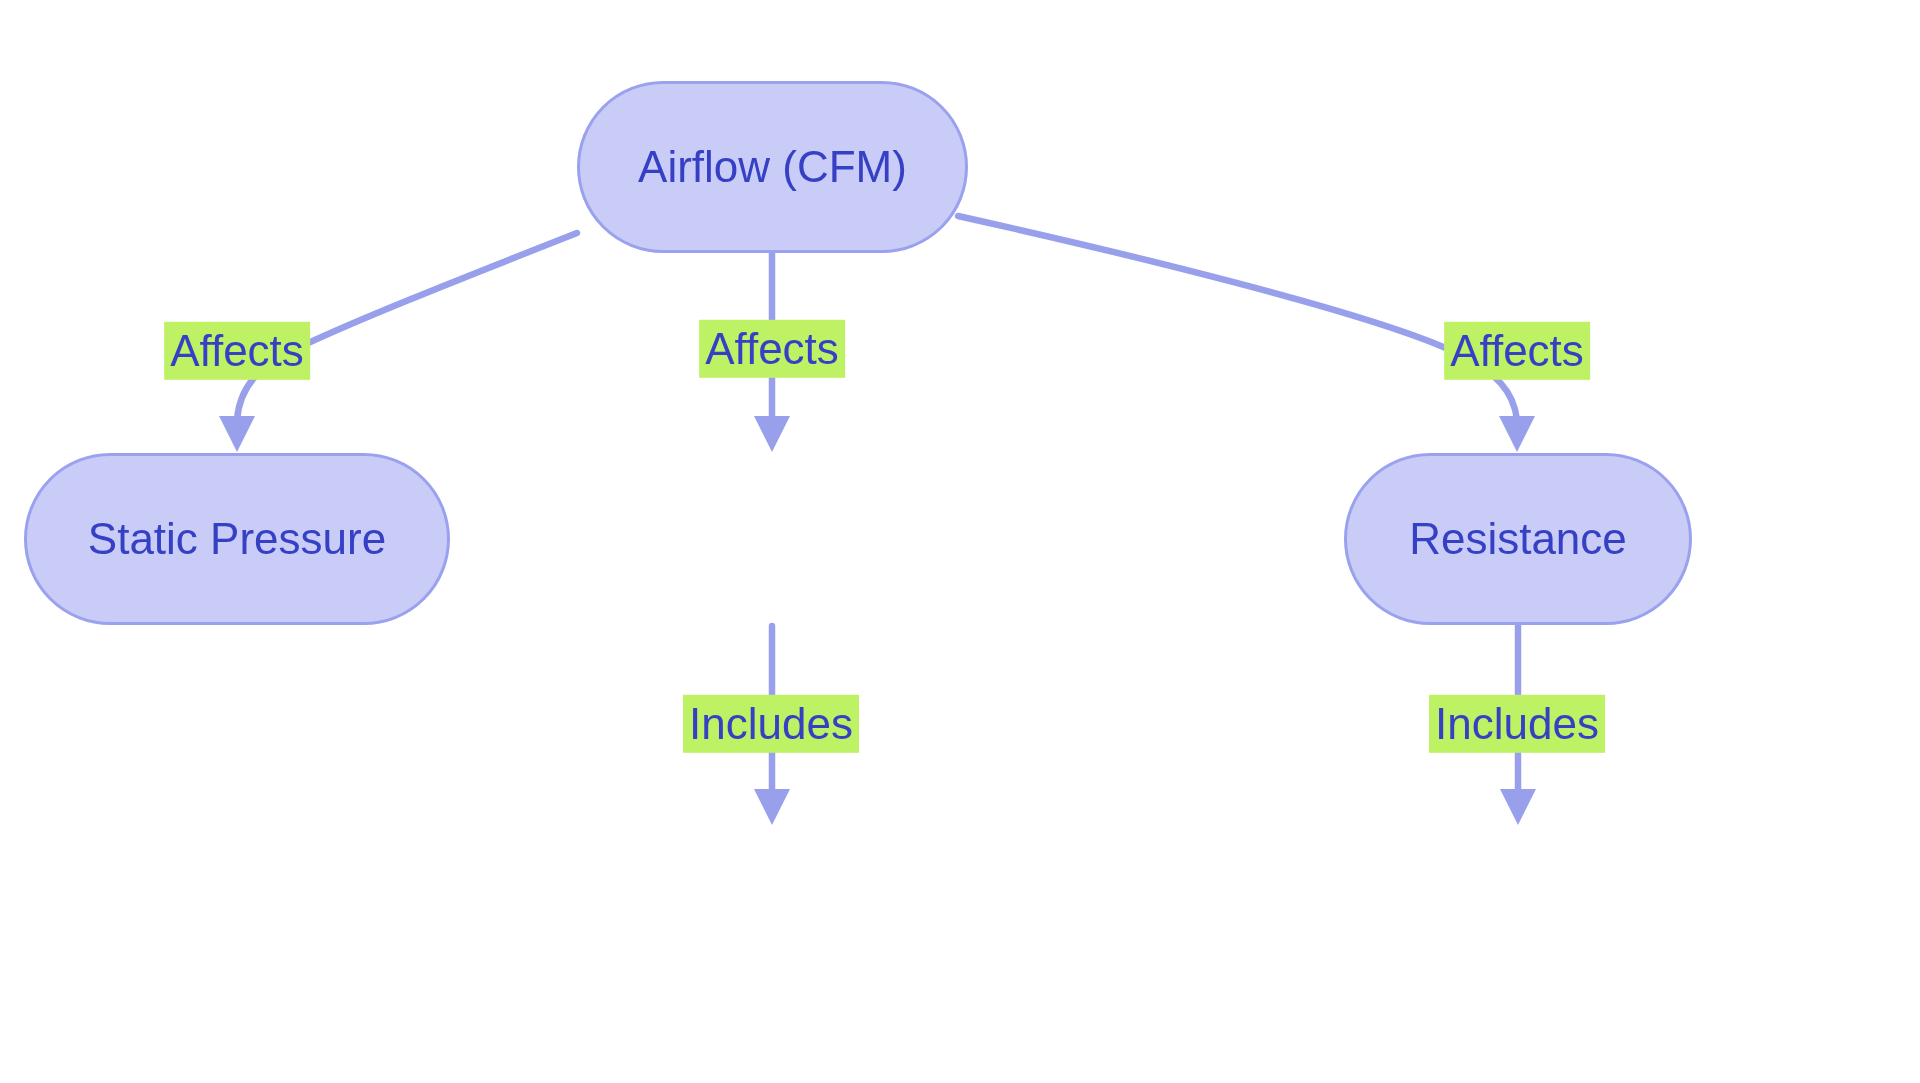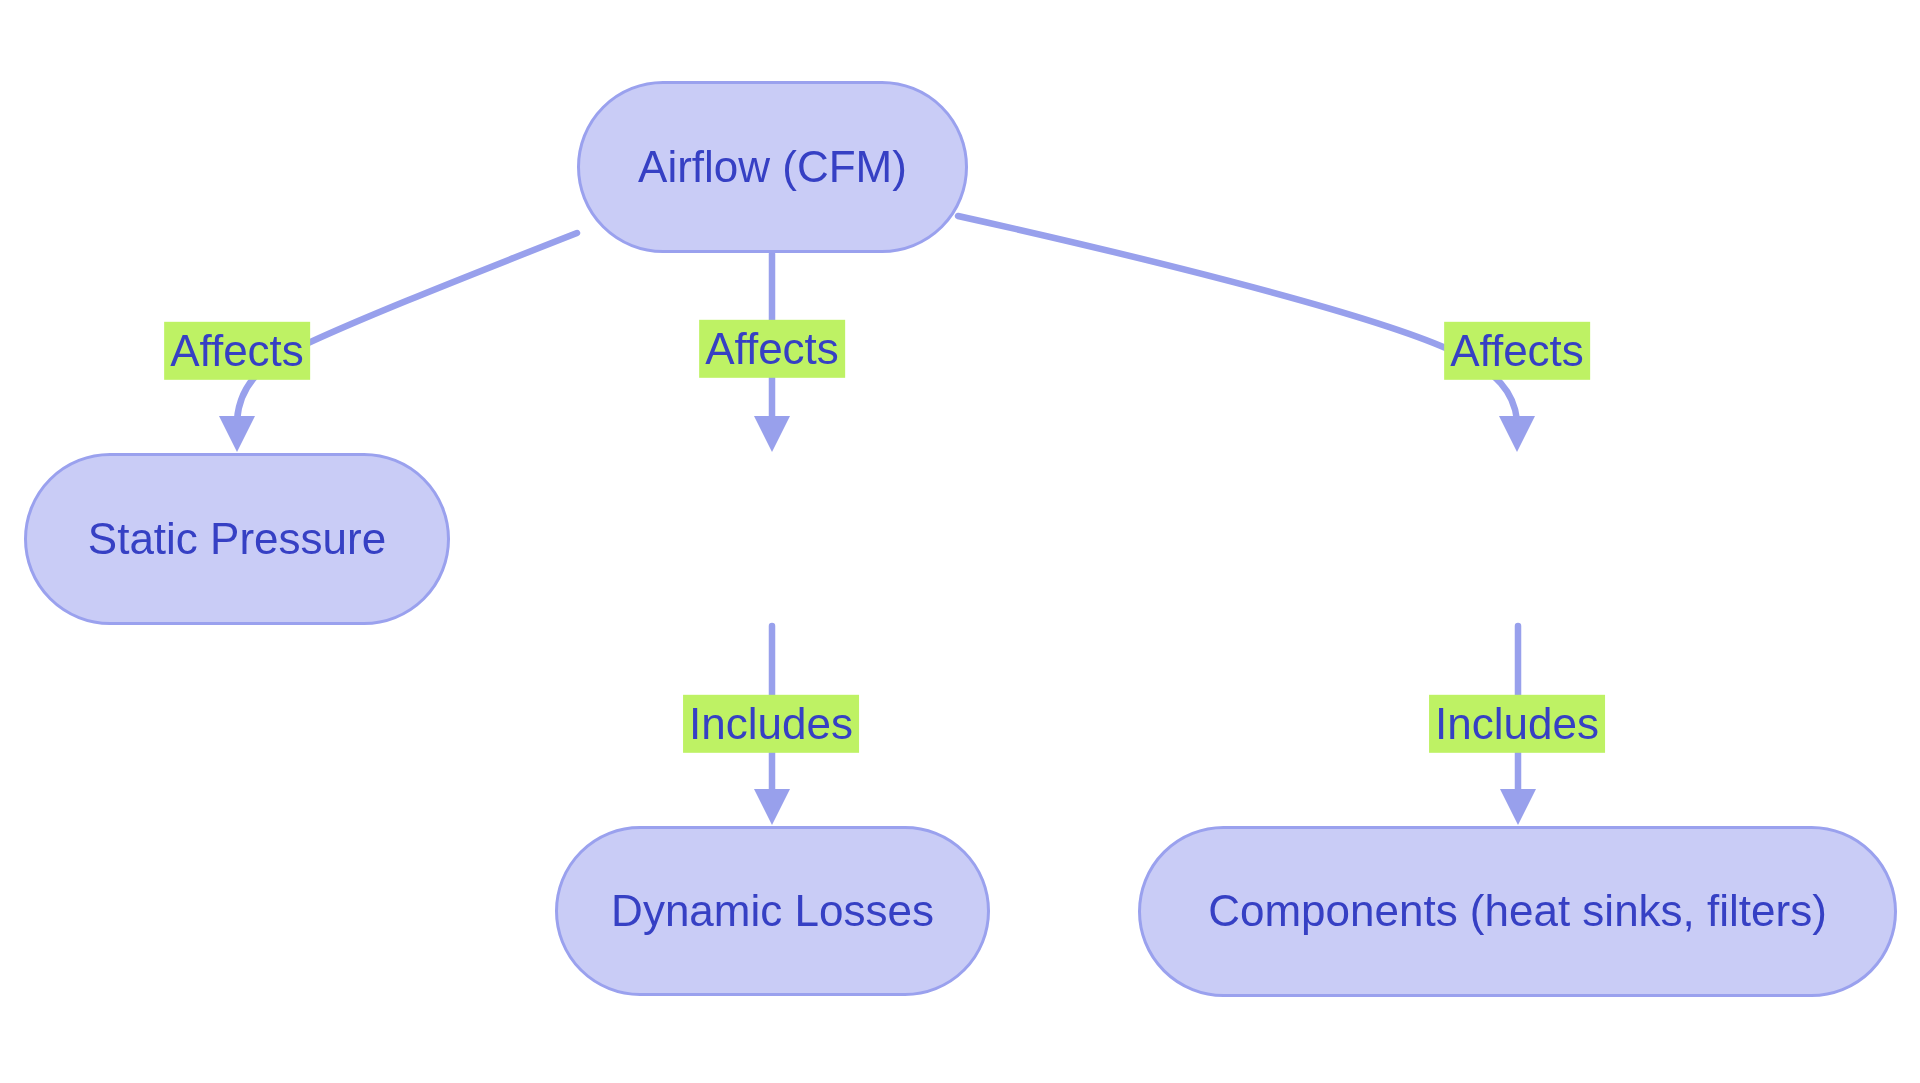--- a/index.html
+++ b/index.html
@@ -91,22 +91,19 @@
 
   <div class="node" style="left:577px; top:81px; width:391px; height:172px;">
     <span>Airflow (CFM)</span>
   </div>
 
   <div class="node" style="left:24px; top:453px; width:426px; height:172px;">
     <span>Static Pressure</span>
   </div>
 
 
-
-  <div class="node" style="left:555px; top:826px; width:435px; height:170px;">
-    <span>Dynamic Losses</span>
+  <div class="node" style="left:1344px; top:453px; width:348px; height:172px;">
+    <span>Resistance</span>
   </div>
 
-  <div class="node" style="left:1138px; top:826px; width:759px; height:171px;">
-    <span>Components (heat sinks, filters)</span>
-  </div>
+
 
 </div>
 
 </body></html>

